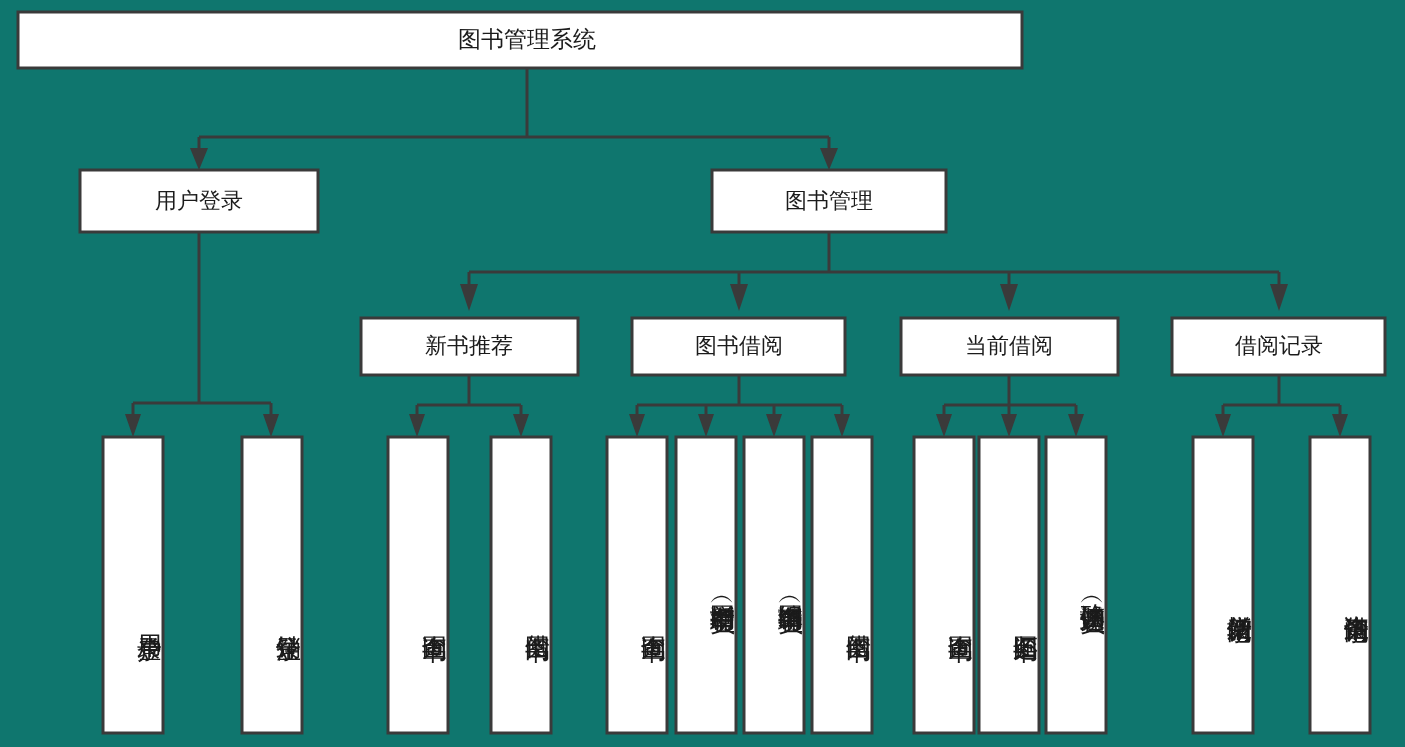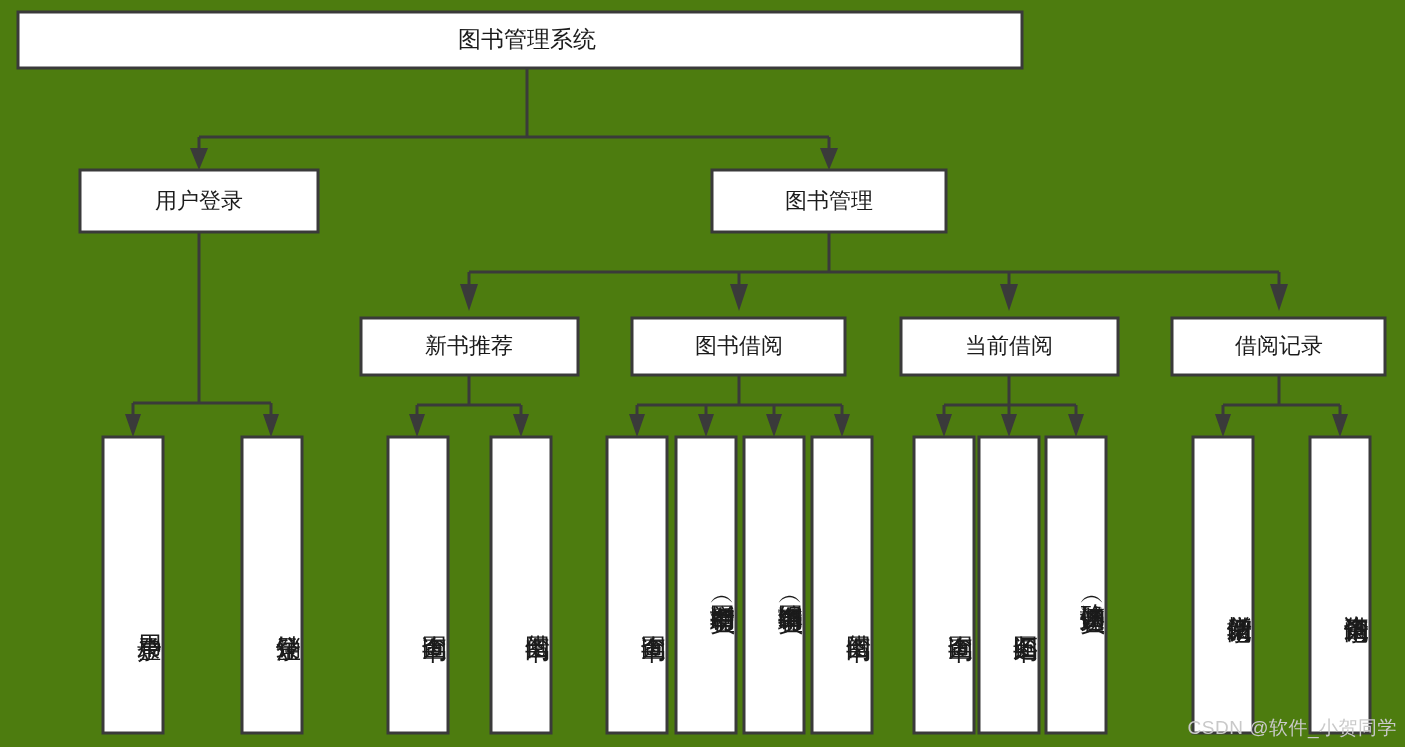--- a/index.html
+++ b/index.html
@@ -7,21 +7,21 @@
     padding: 0;
     background: #ffffff;
   }
   body {
     font-family: "Liberation Sans", "DejaVu Sans", sans-serif;
   }
   #diagram-root {
     position: relative;
     width: 1405px;
     height: 747px;
-    background: #4d7c0f;
+    background: #0f766e;
     overflow: hidden;
     text-align: center;
   }
   svg.diagram-canvas {
     position: absolute;
     left: 0;
     top: 0;
     width: 1405px;
     height: 747px;
   }
@@ -209,14 +209,13 @@
   <div class="vlabel-wrap" style="left:744px; top:444px; width:60px; height:289px;">编辑图书（管理员）</div>
   <div class="vlabel-wrap" style="left:812px; top:500px; width:60px; height:233px;">借阅图书</div>
 
   <div class="vlabel-wrap" style="left:914px; top:500px; width:60px; height:233px;">查询图书</div>
   <div class="vlabel-wrap" style="left:979px; top:500px; width:60px; height:233px;">归还图书</div>
   <div class="vlabel-wrap" style="left:1046px; top:444px; width:60px; height:289px;">确认归还（管理员）</div>
 
   <div class="vlabel-wrap" style="left:1193px; top:462px; width:60px; height:271px;">新增借阅记录</div>
   <div class="vlabel-wrap" style="left:1310px; top:462px; width:60px; height:271px;">查询借阅记录</div>
 
-  <div class="watermark">CSDN @软件_小贺同学</div>
 </div>
 
 </body></html>

